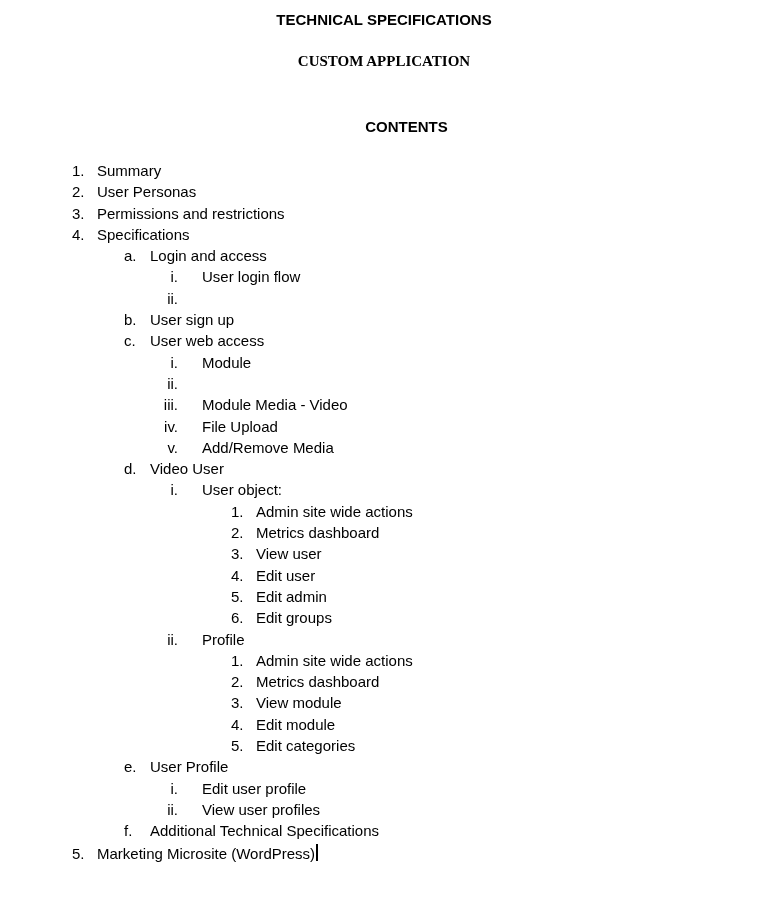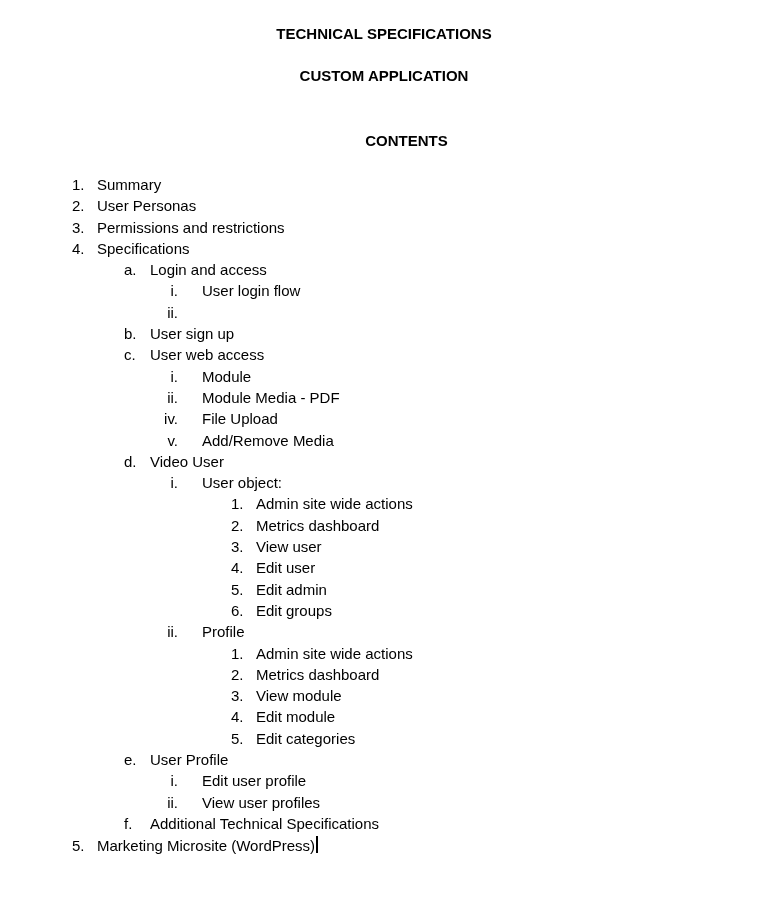--- a/index.html
+++ b/index.html
@@ -12,33 +12,34 @@
     width: 768px;
     height: 917px;
     background: #ffffff;
     color: #000000;
     font-family: "Liberation Sans", sans-serif;
     font-size: 15px;
     overflow: hidden;
   }
   .doc-title {
     margin: 0;
-    padding-top: 26px;
+    padding-top: 12px;
     text-align: center;
     font-weight: 700;
     font-size: 15px;
     line-height: 15px;
   }
   .doc-subtitle {
     margin: 0;
     margin-top: 27px;
     text-align: center;
     font-weight: 700;
     font-size: 15px;
     line-height: 15px;
+    font-family: Liberation Serif, serif;
   }
   .contents-heading {
     margin: 0;
     margin-top: 50px;
     margin-left: 45px;
     font-weight: 700;
     font-size: 15px;
     line-height: 15px;
     text-align: center;
   }
@@ -121,21 +122,24 @@
       <div class="toc-row lvl2">
     <span class="marker">c.</span>
     <span class="text">User web access</span>
   </div>
       <div class="toc-row lvl3">
     <span class="marker">i.</span>
     <span class="text">Module</span>
   </div>
       <div class="toc-row lvl3">
     <span class="marker">ii.</span>
-    <span class="text">Module Media - PDF</span>
+  </div>
+      <div class="toc-row lvl3">
+    <span class="marker">iii.</span>
+    <span class="text">Module Media - Video</span>
   </div>
       <div class="toc-row lvl3">
     <span class="marker">iv.</span>
     <span class="text">File Upload</span>
   </div>
       <div class="toc-row lvl3">
     <span class="marker">v.</span>
     <span class="text">Add/Remove Media</span>
   </div>
       <div class="toc-row lvl2">

